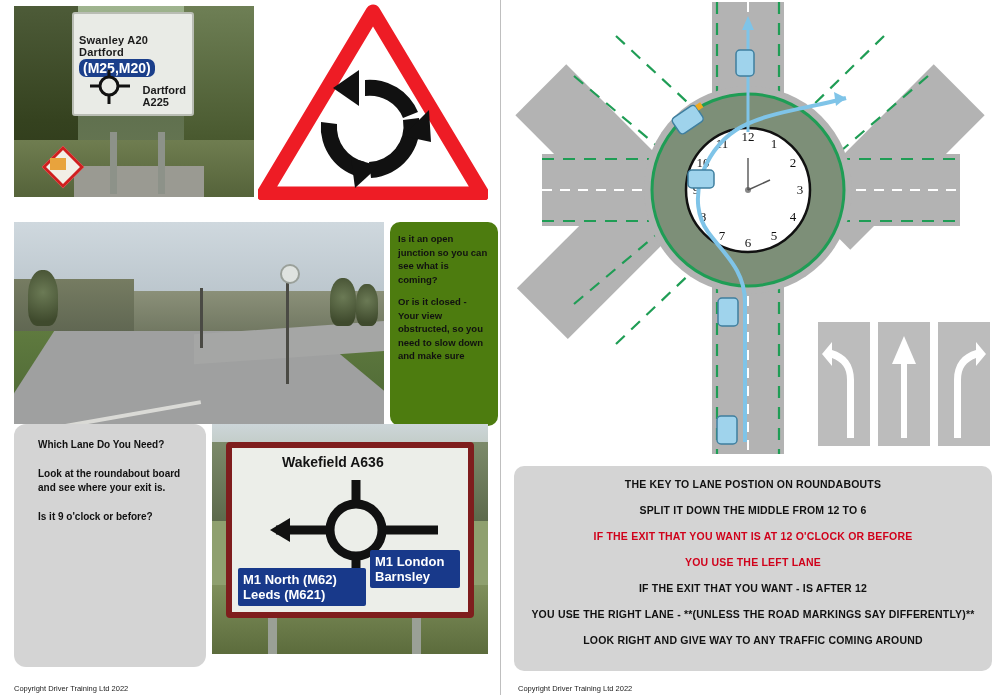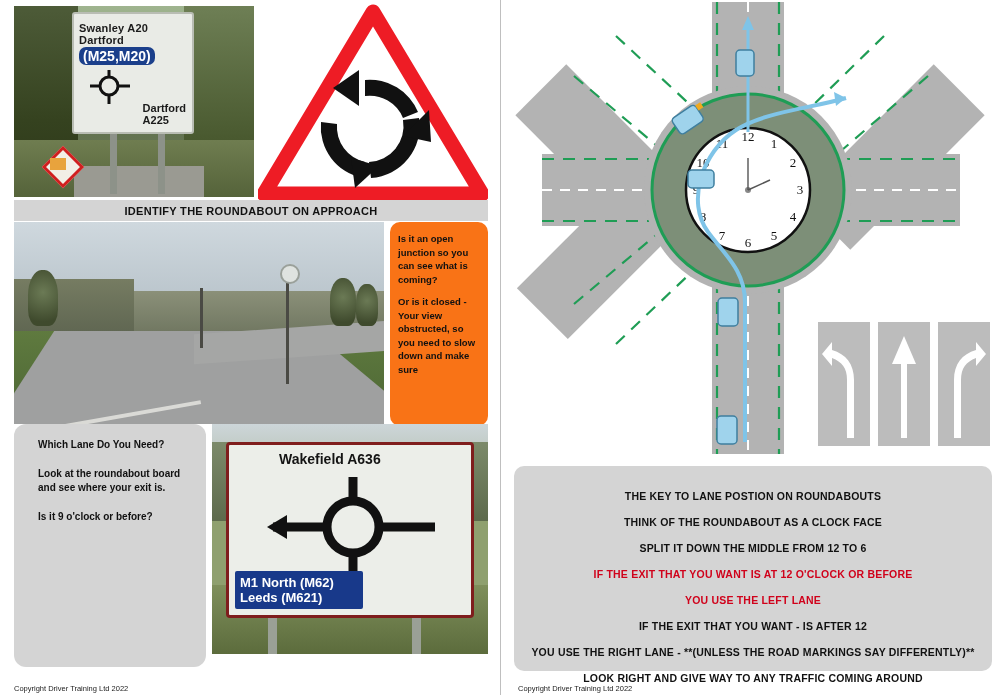--- a/index.html
+++ b/index.html
@@ -56,25 +56,25 @@
   }
   .prs-road {
     position: absolute; left: 60px; bottom: 0; width: 130px; height: 16%;
     background: #9a9a92;
   }
   .sign-board {
     position: absolute;
     left: 58px;
     top: 6px;
     width: 122px;
-    height: 122px;
+    height: 104px;
     background: #e9ebe6;
     border: 2px solid #b9bdb4;
     border-radius: 3px;
-    padding: 8px 5px;
+    padding: 20px 5px;
     box-sizing: border-box;
     color: #1a1a1a;
   }
   .sign-line {
     font-weight: bold;
     font-size: 11px;
     line-height: 12px;
     letter-spacing: 0.2px;
   }
   .sign-blue {
@@ -231,23 +231,23 @@
     position: absolute;
     width: 26px; height: 48px;
     background: radial-gradient(circle at 50% 40%, #6b7a55 0%, #3f4a2d 80%);
     border-radius: 45% 45% 30% 30%;
   }
 
   .textbox-open {
     position: absolute;
     left: 390px;
     top: 222px;
-    width: 98px;
+    width: 108px;
     height: 204px;
-    background: #f97316;
+    background: #4d7c0f;
     border-radius: 10px;
     padding: 10px 8px;
     box-sizing: border-box;
   }
   .textbox-open p {
     margin: 0 0 9px 0;
     font-size: 9.5px;
     line-height: 13.5px;
     font-weight: bold;
     color: #111;
@@ -294,21 +294,21 @@
     position: absolute; left: 0; top: 8%; width: 100%; height: 34%;
     background: linear-gradient(180deg, #7c8a6a 0%, #5d6a4c 100%);
   }
   .wakefield-board {
     position: absolute;
     left: 14px;
     top: 18px;
     width: 248px;
     height: 176px;
     background: #eceee9;
-    border: 3px solid #7f1d1d;
+    border: 6px solid #7f1d1d;
     border-radius: 4px;
     box-sizing: border-box;
     color: #141414;
   }
   .wf-title {
     position: absolute;
     left: 50px;
     top: 6px;
     font-size: 14px;
     font-weight: bold;
@@ -371,21 +371,21 @@
   }
 
   .key-box {
     position: absolute;
     left: 514px;
     top: 466px;
     width: 478px;
     height: 205px;
     background: #d4d4d4;
     border-radius: 10px;
-    padding: 24px 10px;
+    padding: 12px 10px;
     box-sizing: border-box;
     text-align: center;
   }
   .key-box p {
     margin: 0 0 14px 0;
     font-size: 10.5px;
     font-weight: bold;
     color: #111;
     letter-spacing: 0.2px;
   }
@@ -435,23 +435,20 @@
     <g transform="translate(115,128)">
       <path d="M -8,-52 A 52 52 0 0 1 45,-20 L 30,-14 A 36 36 0 0 0 -8,-36 Z" fill="#111"></path>
       <path d="M 46,-14 A 52 52 0 0 1 -2,46 L -4,30 A 36 36 0 0 0 30,-12 Z" fill="#111"></path>
       <path d="M -10,46 A 52 52 0 0 1 -52,-10 L -36,-8 A 36 36 0 0 0 -8,30 Z" fill="#111"></path>
       <polygon points="-14,-62 -14,-26 -40,-44" fill="#111"></polygon>
       <polygon points="56,-22 30,4 58,10" fill="#111"></polygon>
       <polygon points="-18,56 6,34 -22,26" fill="#111"></polygon>
     </g>
   </svg>
 
-  <div class="banner">
-    <span>IDENTIFY THE ROUNDABOUT ON APPROACH</span>
-  </div>
 
   <div class="photo-junction">
     <div class="pj-sky"></div>
     <div class="pj-hedge"></div>
     <div class="pj-hedge-left"></div>
     <div class="pj-grass"></div>
     <div class="pj-road"></div>
     <div class="pj-road2"></div>
     <div class="pj-line"></div>
     <div class="pj-pole" style="left:272px; top:52px; height:110px;"></div>
@@ -483,20 +480,21 @@
       <div class="wf-title">Wakefield A636</div>
       <svg viewBox="0 0 248 140" style="position:absolute;left:0;top:26px;width:248px;height:140px;">
         <circle cx="124" cy="56" r="26" fill="none" stroke="#111" stroke-width="9"></circle>
         <path d="M124 6 L124 28" stroke="#111" stroke-width="9" fill="none"></path>
         <path d="M44 56 L96 56" stroke="#111" stroke-width="9" fill="none"></path>
         <polygon points="38,56 58,44 58,68" fill="#111"></polygon>
         <path d="M152 56 L206 56" stroke="#111" stroke-width="9" fill="none"></path>
         <path d="M124 84 L124 118" stroke="#111" stroke-width="9" fill="none"></path>
       </svg>
       <div class="wf-blue left">M1 North (M62) Leeds (M621)</div>
+      <div class="wf-blue right">M1 London Barnsley</div>
     </div>
   </div>
 
   <div class="copyright left">Copyright Driver Training Ltd 2022</div>
 
   <svg class="diagram" viewBox="0 0 482 452">
 
     <g fill="#b3b3b3">
 
       <rect x="200" y="0" width="72" height="190"></rect>
@@ -590,21 +588,20 @@
     </div>
     <div class="arrow-panel">
       <svg viewBox="0 0 52 124" style="width:52px;height:124px;">
         <path d="M23 116 L23 58 C23 46 28 40 38 36 L38 44 L48 32 L38 20 L38 28 C24 32 16 42 16 58 L16 116 Z" fill="#ffffff"></path>
       </svg>
     </div>
   </div>
 
   <div class="key-box">
     <p>THE KEY TO LANE POSTION ON ROUNDABOUTS</p>
-    <p>THINK OF THE ROUNDABOUT AS A CLOCK FACE</p>
     <p>SPLIT IT DOWN THE MIDDLE FROM 12 TO 6</p>
     <p class="red">IF THE EXIT THAT YOU WANT IS AT 12 O'CLOCK OR BEFORE</p>
     <p class="red">YOU USE THE LEFT LANE</p>
     <p>IF THE EXIT THAT YOU WANT - IS AFTER 12</p>
     <p>YOU USE THE RIGHT LANE - **(UNLESS THE ROAD MARKINGS SAY DIFFERENTLY)**</p>
     <p>LOOK RIGHT AND GIVE WAY TO ANY TRAFFIC COMING AROUND</p>
   </div>
 
   <div class="copyright right">Copyright Driver Training Ltd 2022</div>
 

